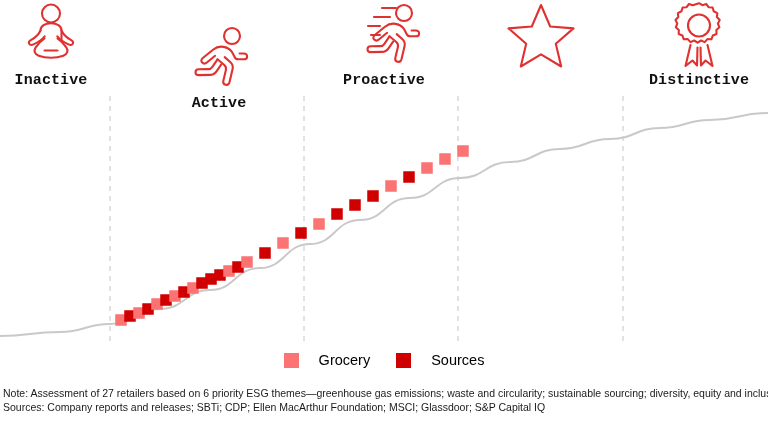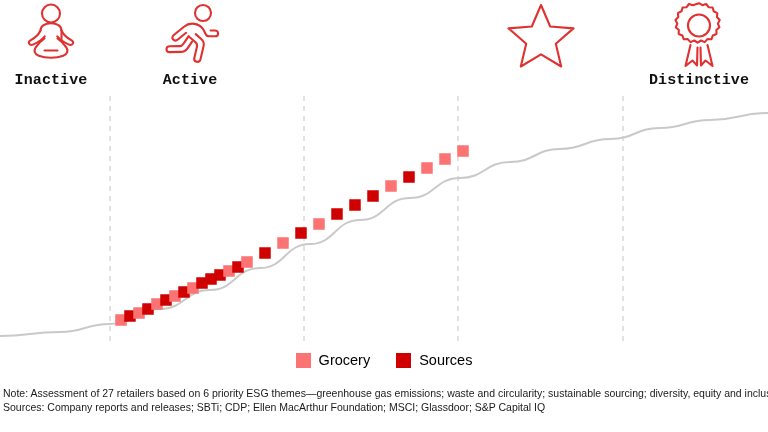--- a/index.html
+++ b/index.html
@@ -77,21 +77,21 @@
     width: 768px;
     height: 22px;
     display: flex;
     justify-content: center;
     align-items: center;
     gap: 26px;
   }
   .legend-item {
     display: flex;
     align-items: center;
-    gap: 8px;
+    gap: 20px;
   }
   .legend-swatch {
     width: 15px;
     height: 15px;
     display: block;
   }
   .legend-label {
     font-size: 14.5px;
     color: #000000;
     white-space: nowrap;
@@ -121,33 +121,49 @@
         <path d="M20.5 30.5c0-4.4 4.6-7.3 10.5-7.3s10.5 2.9 10.5 7.3v9"></path>
         <path d="M20.5 30.5c-1.5 3.4-4.8 6.9-9.3 9.4-2.2 1.2-2.8 2.6-2 3.9.8 1.3 2.4 1.5 4.3.6 5.6-2.6 9.2-5.4 11.2-8.1"></path>
         <path d="M41.5 30.5c1.5 3.4 4.8 6.9 9.3 9.4 2.2 1.2 2.8 2.6 2 3.9-.8 1.3-2.4 1.5-4.3.6-5.6-2.6-9.2-5.4-11.2-8.1"></path>
         <path d="M24.5 38.5c-3.4 2.4-6.6 5.5-8.8 8.8-2.3 3.4-1.1 6.9 3 8.4 3.7 1.4 8.1 2 12.3 2s8.6-.6 12.3-2c4.1-1.5 5.3-5 3-8.4-2.2-3.3-5.4-6.4-8.8-8.8"></path>
         <path d="M24.5 50.5h13"></path>
       </svg>
     </span>
     <span class="stage-label">Inactive</span>
   </div>
 
-  <div class="stage" style="left:115px;">
+  <div class="stage" style="left:144px;margin-top:23px;">
     <span class="stage-icon">
       <svg width="62" height="70" viewBox="0 0 62 70" fill="none" stroke="#E03131" stroke-width="2.1" stroke-linecap="round" stroke-linejoin="round">
         <circle cx="44" cy="13" r="8"></circle>
         <path d="M38 24.5c-4.5-1.6-9.3-.8-13 2.2l-10.2 8.3c-1.7 1.4-1.9 3.2-.6 4.5 1.2 1.3 3.1 1.3 4.7 0l8.2-6.7"></path>
         <path d="M38 24.5c3.2 1.1 5.6 3.3 7 6.2l1.6 3.3c.7 1.5 2 2.3 3.6 2.3h5.6c2 0 3.3-1.2 3.3-2.9 0-1.7-1.3-2.9-3.3-2.9h-4.2"></path>
         <path d="M29.5 36.3l6.5 5.4c1.7 1.4 2.4 3.2 1.9 5.2l-2.6 11c-.4 1.9.5 3.4 2.3 3.8 1.8.4 3.4-.6 3.9-2.5l3.1-13.2c.6-2.6-.3-5.1-2.4-7l-5.5-4.9"></path>
         <path d="M29.5 36.3l-5.1 7.5c-1 1.5-2.4 2.3-4.1 2.3l-9.6.2c-2 0-3.2 1.2-3.2 2.9 0 1.7 1.3 2.9 3.3 2.9l11.1-.2c2.8 0 5-1.2 6.6-3.6l4.6-6.7"></path>
       </svg>
     </span>
     <span class="stage-label">Active</span>
   </div>
 
+  <div class="stage" style="left:309px;">
+    <span class="stage-icon">
+      <svg width="76" height="70" viewBox="0 0 76 70" fill="none" stroke="#E03131" stroke-width="2.1" stroke-linecap="round" stroke-linejoin="round">
+        <circle cx="58" cy="13" r="8"></circle>
+        <path d="M52 24.5c-4.5-1.6-9.3-.8-13 2.2l-10.2 8.3c-1.7 1.4-1.9 3.2-.6 4.5 1.2 1.3 3.1 1.3 4.7 0l8.2-6.7"></path>
+        <path d="M52 24.5c3.2 1.1 5.6 3.3 7 6.2l1.6 3.3c.7 1.5 2 2.3 3.6 2.3h5.6c2 0 3.3-1.2 3.3-2.9 0-1.7-1.3-2.9-3.3-2.9h-4.2"></path>
+        <path d="M43.5 36.3l6.5 5.4c1.7 1.4 2.4 3.2 1.9 5.2l-2.6 11c-.4 1.9.5 3.4 2.3 3.8 1.8.4 3.4-.6 3.9-2.5l3.1-13.2c.6-2.6-.3-5.1-2.4-7l-5.5-4.9"></path>
+        <path d="M43.5 36.3l-5.1 7.5c-1 1.5-2.4 2.3-4.1 2.3l-9.6.2c-2 0-3.2 1.2-3.2 2.9 0 1.7 1.3 2.9 3.3 2.9l11.1-.2c2.8 0 5-1.2 6.6-3.6l4.6-6.7"></path>
+        <path d="M36 8h14"></path>
+        <path d="M28 17h16"></path>
+        <path d="M22 26h12"></path>
+        <path d="M25 35h9"></path>
+      </svg>
+    </span>
+    <span class="stage-label">Proactive</span>
+  </div>
 
   <div class="stage" style="left:466px;">
     <span class="stage-icon">
       <svg width="70" height="70" viewBox="0 0 70 70" fill="none" stroke="#E03131" stroke-width="2.1" stroke-linecap="round" stroke-linejoin="round">
         <path d="M35 5 L44.2 26.5 L67.5 28.4 L49.8 43.8 L55.2 66.5 L35 54.3 L14.8 66.5 L20.2 43.8 L2.5 28.4 L25.8 26.5 Z"></path>
       </svg>
     </span>
   </div>
 
   <div class="stage" style="left:624px;">

